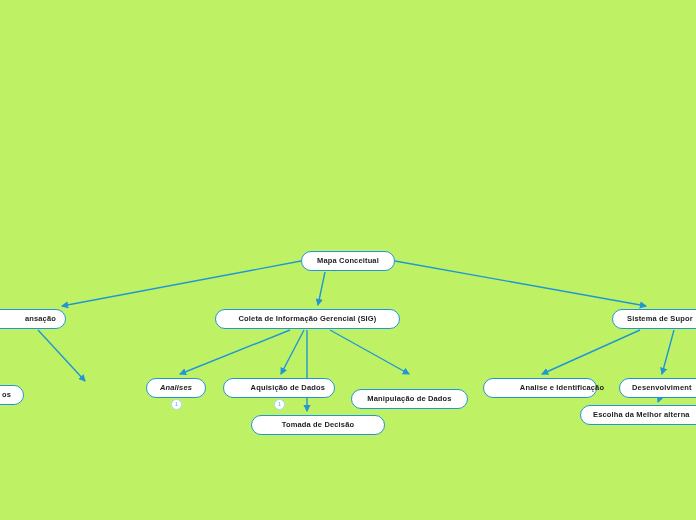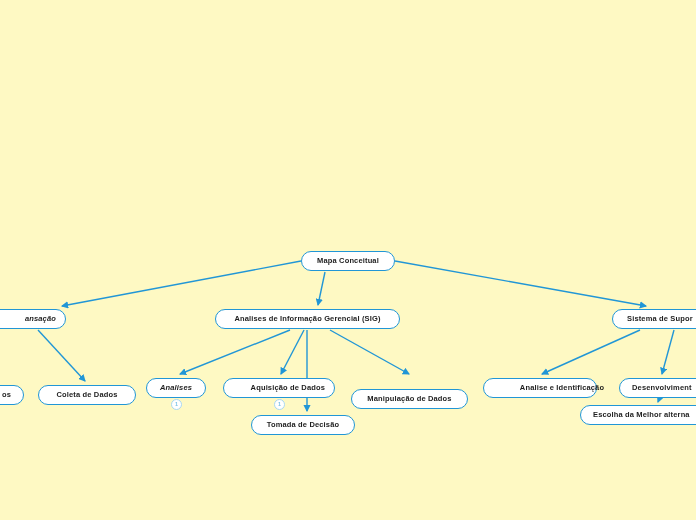--- a/index.html
+++ b/index.html
@@ -4,21 +4,21 @@
 <style>
   html, body {
     margin: 0;
     padding: 0;
     background: #ffffff;
   }
   #canvas {
     position: relative;
     width: 696px;
     height: 520px;
-    background: #fef9c3;
+    background: #bef264;
     overflow: hidden;
     font-family: "Liberation Sans", sans-serif;
   }
   #edges {
     position: absolute;
     left: 0;
     top: 0;
     width: 696px;
     height: 520px;
     pointer-events: none;
@@ -89,38 +89,35 @@
       <line x1="674" y1="330" x2="662" y2="374"></line>
       <line x1="660" y1="397" x2="658" y2="402"></line>
     </g>
   </svg>
 
   <div class="node" style="left:301px; top:251px; width:94px; height:20px;">
     <span class="node-label">Mapa Conceitual</span>
   </div>
 
   <div class="node" style="left:-94px; top:309px; width:160px; height:20px;">
-    <span class="node-label" style="margin-left:auto; font-style:italic;">ansação</span>
+    <span class="node-label" style="margin-left:auto; ">ansação</span>
   </div>
 
   <div class="node" style="left:215px; top:309px; width:185px; height:20px;">
-    <span class="node-label">Analises de Informação Gerencial (SIG)</span>
+    <span class="node-label">Coleta de Informação Gerencial (SIG)</span>
   </div>
 
   <div class="node" style="left:612px; top:309px; width:130px; height:20px;">
     <span class="node-label" style="margin-right:auto; padding-left:14px;">Sistema de Supor</span>
   </div>
 
   <div class="node" style="left:-30px; top:385px; width:54px; height:20px;">
     <span class="node-label" style="margin-left:auto; padding-right:12px;">os</span>
   </div>
 
-  <div class="node" style="left:38px; top:385px; width:98px; height:20px;">
-    <span class="node-label">Coleta de Dados</span>
-  </div>
 
   <div class="node" style="left:146px; top:378px; width:60px; height:20px;font-style:italic;">
     <span class="node-label">Analises</span>
   </div>
 
   <div class="node" style="left:223px; top:378px; width:112px; height:20px;justify-content:flex-end;">
     <span class="node-label">Aquisição de Dados</span>
   </div>
 
   <div class="node" style="left:351px; top:378px; width:117px; height:20px;margin-top:11px;">
@@ -132,21 +129,21 @@
   </div>
 
   <div class="node" style="left:619px; top:378px; width:120px; height:20px;">
     <span class="node-label" style="margin-right:auto; padding-left:12px;">Desenvolviment</span>
   </div>
 
   <div class="node" style="left:580px; top:405px; width:155px; height:20px;">
     <span class="node-label" style="margin-right:auto; padding-left:12px;">Escolha da Melhor alterna</span>
   </div>
 
-  <div class="node" style="left:251px; top:415px; width:104px; height:20px;">
+  <div class="node" style="left:251px; top:415px; width:134px; height:20px;">
     <span class="node-label">Tomada de Decisão</span>
   </div>
 
   <div class="badge" style="left:171px; top:399px;">
     <span>1</span>
   </div>
 
   <div class="badge" style="left:274px; top:399px;">
     <span>1</span>
   </div>

